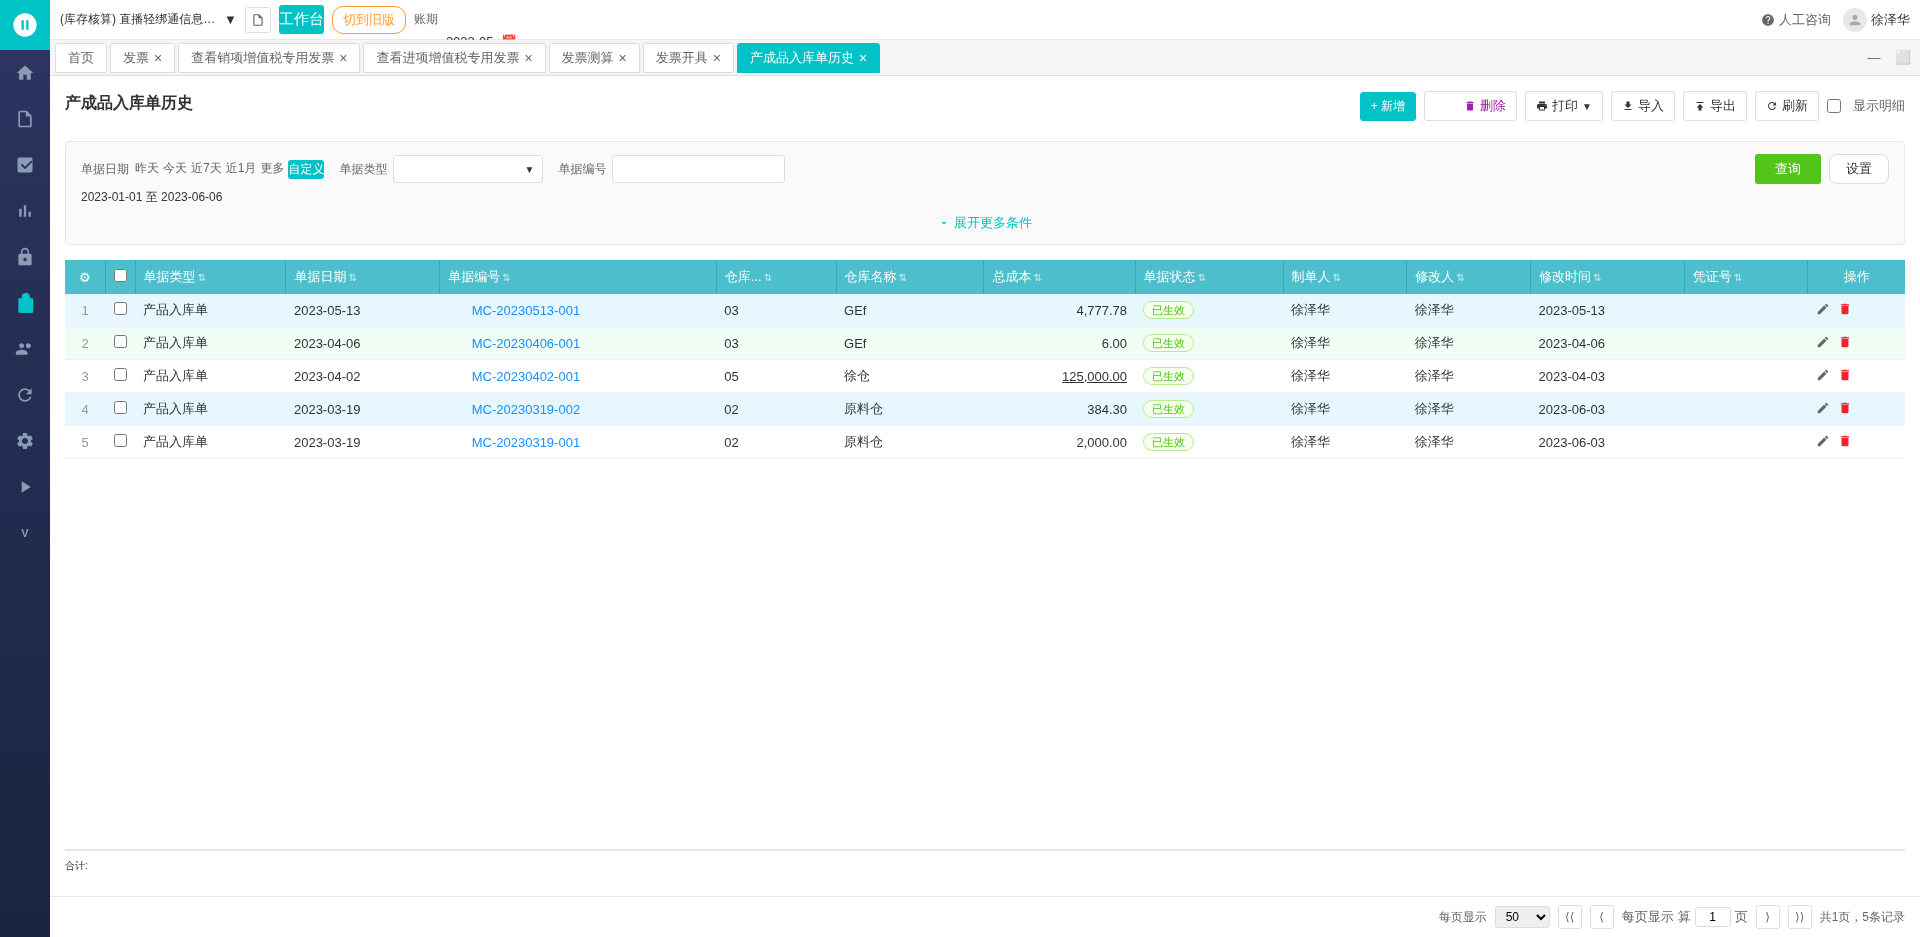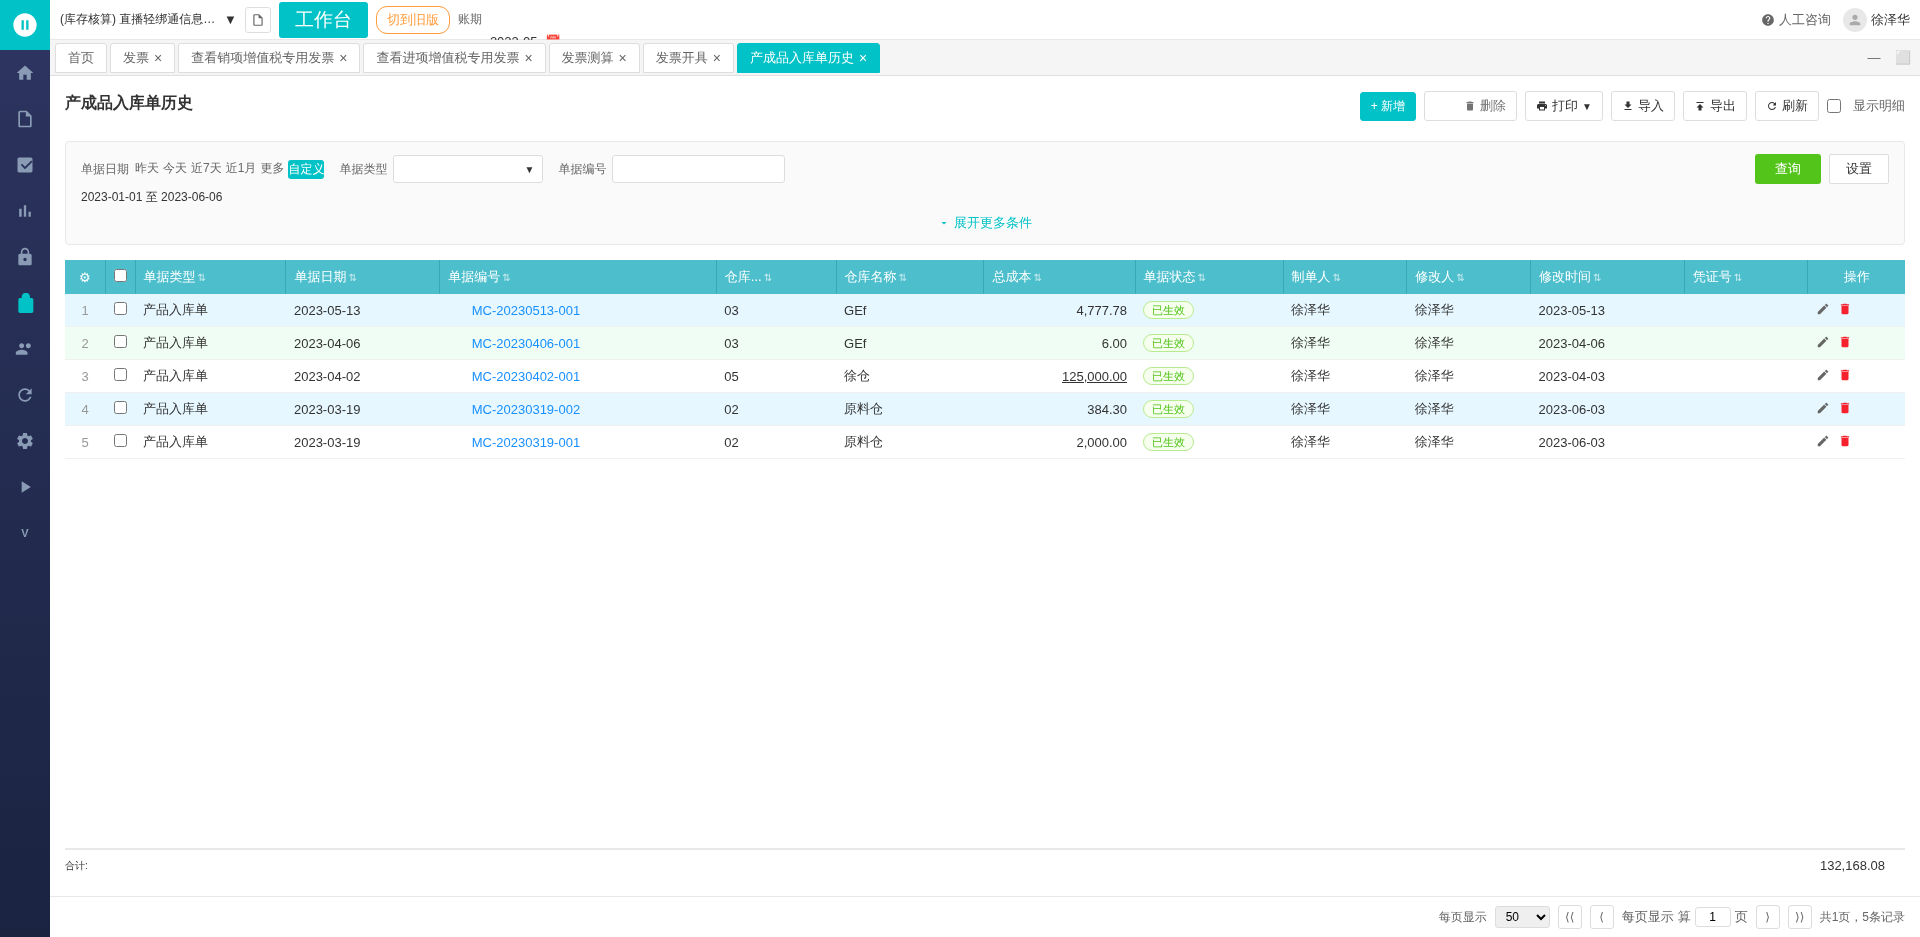--- a/index.html
+++ b/index.html
@@ -15,21 +15,21 @@
 
     
     .main { flex: 1; display: flex; flex-direction: column; overflow: hidden; }
 
     
     .topbar { height: 40px; background: white; display: flex; align-items: center; padding: 0 10px; border-bottom: 1px solid #e8e8e8; flex-shrink: 0; }
     .topbar-left { display: flex; align-items: center; gap: 8px; flex: 1; }
     .company-selector { display: flex; align-items: center; gap: 4px; font-size: 12px; color: #333; cursor: pointer; max-width: 200px; }
     .company-name { font-size: 12px; color: #333; white-space: nowrap; overflow: hidden; text-overflow: ellipsis; max-width: 160px; }
     .doc-icon { width: 26px; height: 26px; border: 1px solid #ddd; border-radius: 3px; display: flex; align-items: center; justify-content: center; cursor: pointer; color: #666; }
-    .workbench-btn { background: #00c2c7; color: white; border: none; padding: 5px 16px; border-radius: 3px; cursor: pointer; font-size: 19px; }
+    .workbench-btn { background: #00c2c7; color: white; border: none; padding: 5px 0; border-radius: 3px; cursor: pointer; font-size: 15px; }
     .switch-btn { border: 1px solid #ff9c3a; color: #ff9c3a; background: white; padding: 4px 10px; border-radius: 11px; cursor: pointer; font-size: 13px; }
     .period-label { font-size: 12px; color: #666; }
     .period-value { font-size: 12px; color: #333; margin-top: 43px; }
     .topbar-right { display: flex; align-items: center; gap: 12px; }
     .service-btn { display: flex; align-items: center; gap: 4px; font-size: 12px; color: #666; cursor: pointer; }
     .user-info { display: flex; align-items: center; gap: 4px; font-size: 12px; color: #333; cursor: pointer; }
     .user-avatar { width: 24px; height: 24px; border-radius: 50%; background: #e8e8e8; display: flex; align-items: center; justify-content: center; overflow: hidden; }
 
     
     .tabbar { height: 36px; background: #f5f5f5; display: flex; align-items: center; padding: 0 5px; border-bottom: 1px solid #e0e0e0; flex-shrink: 0; overflow: hidden; }
@@ -42,37 +42,37 @@
     
     .content { flex: 1; background: white; overflow: auto; padding: 15px; display: flex; flex-direction: column; }
 
     
     .page-title { font-size: 16px; font-weight: bold; color: #333; margin-bottom: 15px; }
 
     
     .toolbar { display: flex; align-items: center; justify-content: flex-end; gap: 8px; margin-bottom: 10px; }
     .toolbar-btn { display: flex; align-items: center; gap: 4px; padding: 5px 10px; border: 1px solid #ddd; border-radius: 3px; cursor: pointer; font-size: 12px; color: #333; background: white; }
     .toolbar-btn.primary { background: #00c2c7; color: white; border-color: #00c2c7; }
-    .toolbar-btn.danger { color: #737373; padding-left: 39px; }
+    .toolbar-btn.danger { color: #a21caf; padding-left: 39px; }
     .show-detail-label { font-size: 12px; color: #666; display: flex; align-items: center; gap: 12px; }
     .checkbox-small { width: 14px; height: 14px; }
 
     
     .filter-area { border: 1px solid #e8e8e8; border-radius: 4px; padding: 12px 15px; margin-bottom: 15px; background: #fafafa; }
     .filter-row { display: flex; align-items: center; gap: 15px; flex-wrap: wrap; }
     .filter-item { display: flex; align-items: center; gap: 6px; }
     .filter-label { font-size: 12px; color: #666; white-space: nowrap; }
     .date-shortcuts { display: flex; gap: 4px; }
     .date-shortcut { font-size: 12px; color: #666; cursor: pointer; }
     .date-shortcut.custom { background: #00c2c7; color: white; padding: 1px 0; border-radius: 3px; }
     .date-range { font-size: 12px; color: #333; }
     .filter-select { border: 1px solid #ddd; border-radius: 3px; padding: 4px 8px; font-size: 12px; min-width: 150px; height: 28px; color: #333; display: flex; align-items: center; justify-content: space-between; cursor: pointer; background: white; }
     .filter-input { border: 1px solid #ddd; border-radius: 3px; padding: 4px 8px; font-size: 12px; min-width: 150px; height: 28px; color: #999; }
     .query-btn { background: #52c41a; color: white; border: none; padding: 5px 20px; border-radius: 3px; cursor: pointer; font-size: 13px; }
-    .set-btn { background: white; color: #333; border: 1px solid #ddd; padding: 5px 16px; border-radius: 2px; cursor: pointer; font-size: 13px; }
+    .set-btn { background: white; color: #333; border: 1px solid #ddd; padding: 5px 16px; border-radius: 8px; cursor: pointer; font-size: 13px; }
     .filter-row2 { display: flex; align-items: center; margin-top: 8px; }
     .expand-more { display: flex; align-items: center; gap: 4px; font-size: 12px; color: #00c2c7; cursor: pointer; margin: 0 auto; }
 
     
     .table-container { flex: 1; overflow: auto; }
     table { width: 100%; border-collapse: collapse; font-size: 12px; }
     thead tr { background: #4dbfcc; color: white; }
     thead th { padding: 8px 8px; text-align: left; white-space: nowrap; border-right: 1px solid #3aa8b4; font-weight: normal; cursor: pointer; position: relative; }
     thead th:last-child { border-right: none; }
     .th-content { display: flex; align-items: center; gap: 2px; }
@@ -550,21 +550,20 @@
         </span>
       </div>
     </td>
   </tr>
           </tbody>
       </table>
     </div>
 
     <div class="table-footer">
       <span class="total-label">合计:</span>
-      <span class="total-amount">132,168.08</span>
     </div>
   </div>
 
   <div class="pagination">
     <span class="page-size-label">每页显示</span>
     <select class="page-size-select">
       <option>50</option>
       <option>100</option>
       <option>200</option>
     </select>

